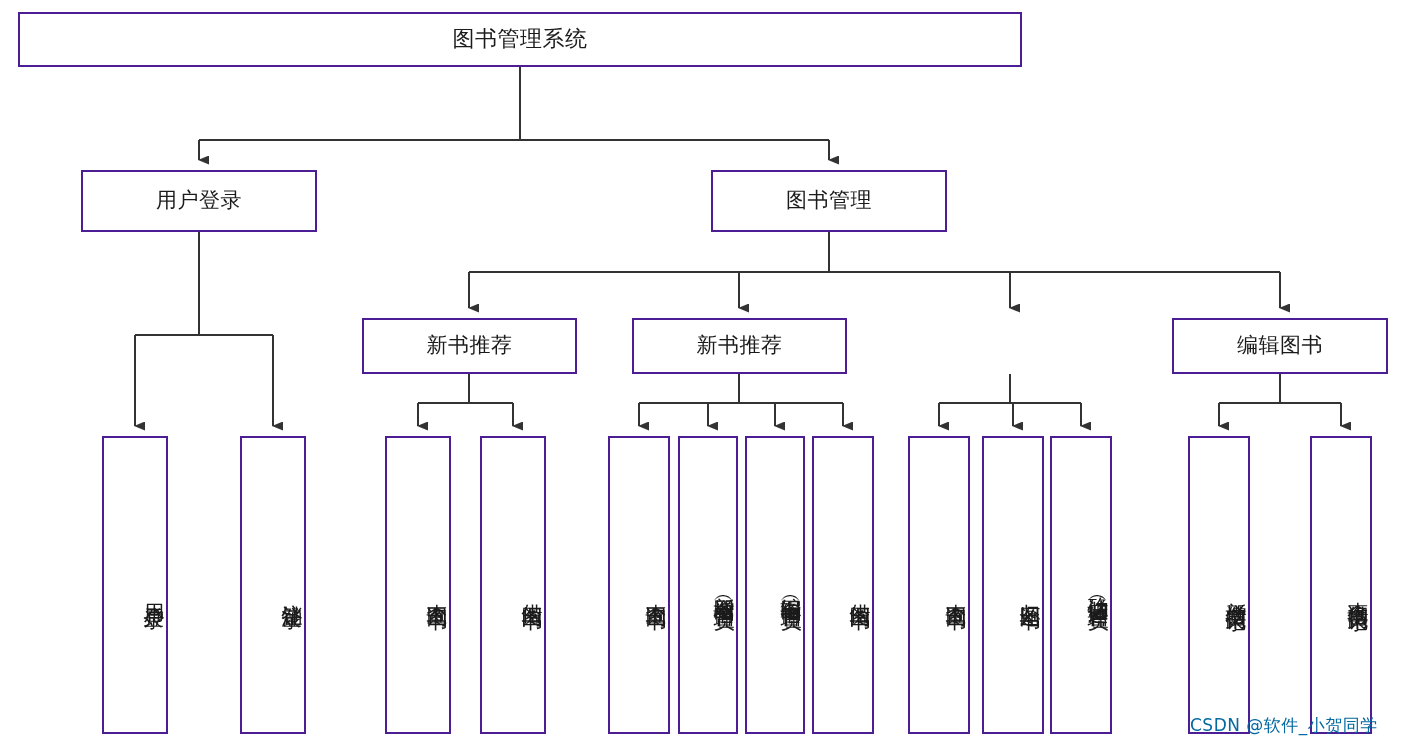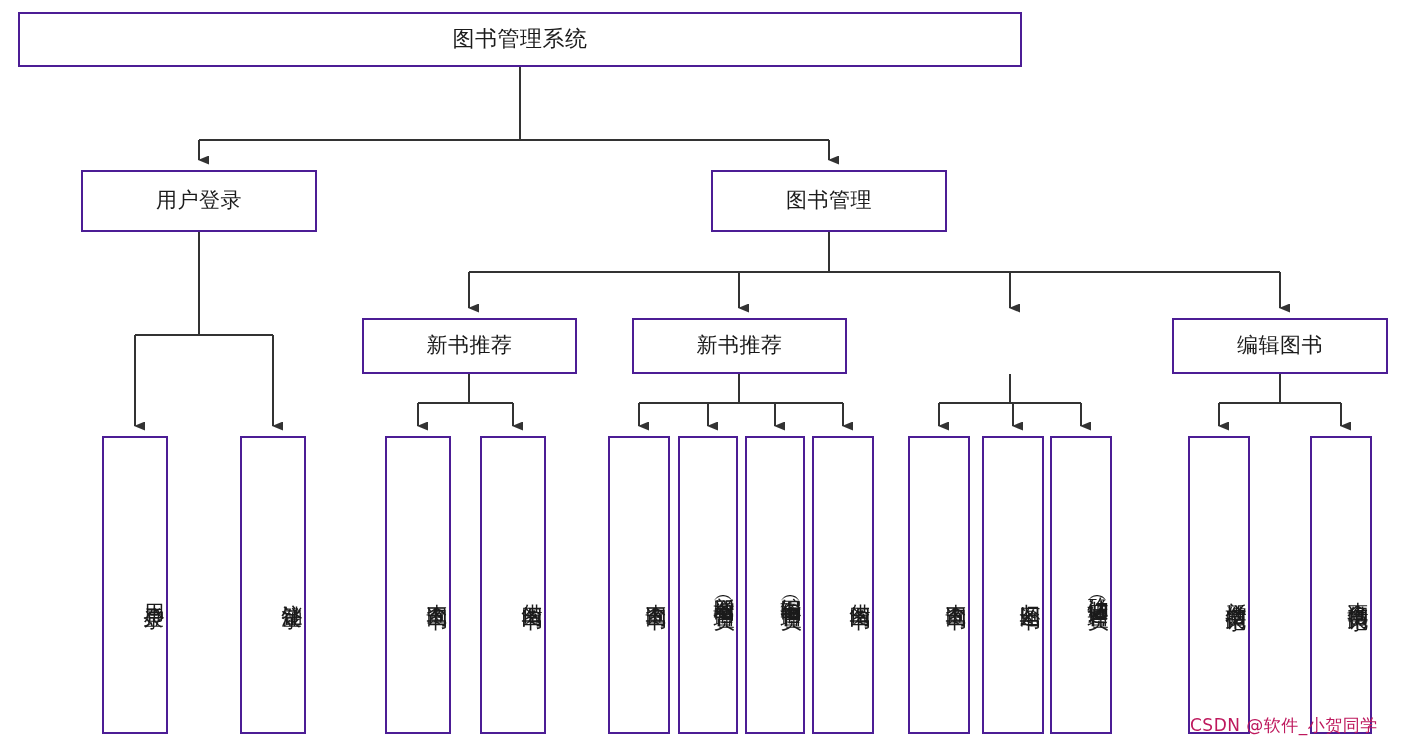--- a/index.html
+++ b/index.html
@@ -58,21 +58,21 @@
     padding-top: 8px;
   }
   .node-label {
     display: block;
   }
   .watermark {
     position: absolute;
     left: 1190px;
     top: 714px;
     font-size: 17px;
-    color: #be185d;
+    color: #0369a1;
     white-space: nowrap;
     letter-spacing: 0.5px;
     font-family: "DejaVu Sans", "Liberation Sans", sans-serif;
   }
 </style>
 </head>
 <body>
 
 <div id="diagram-root">
 

